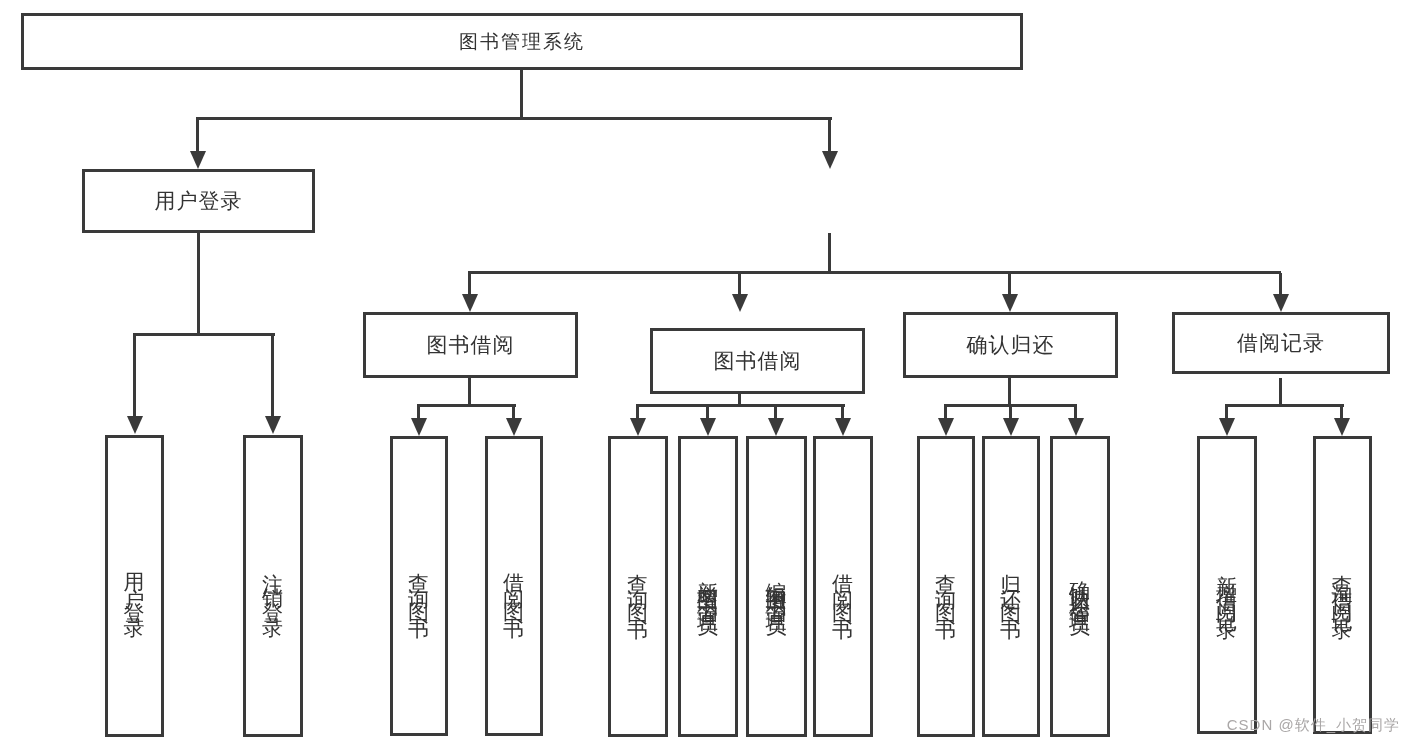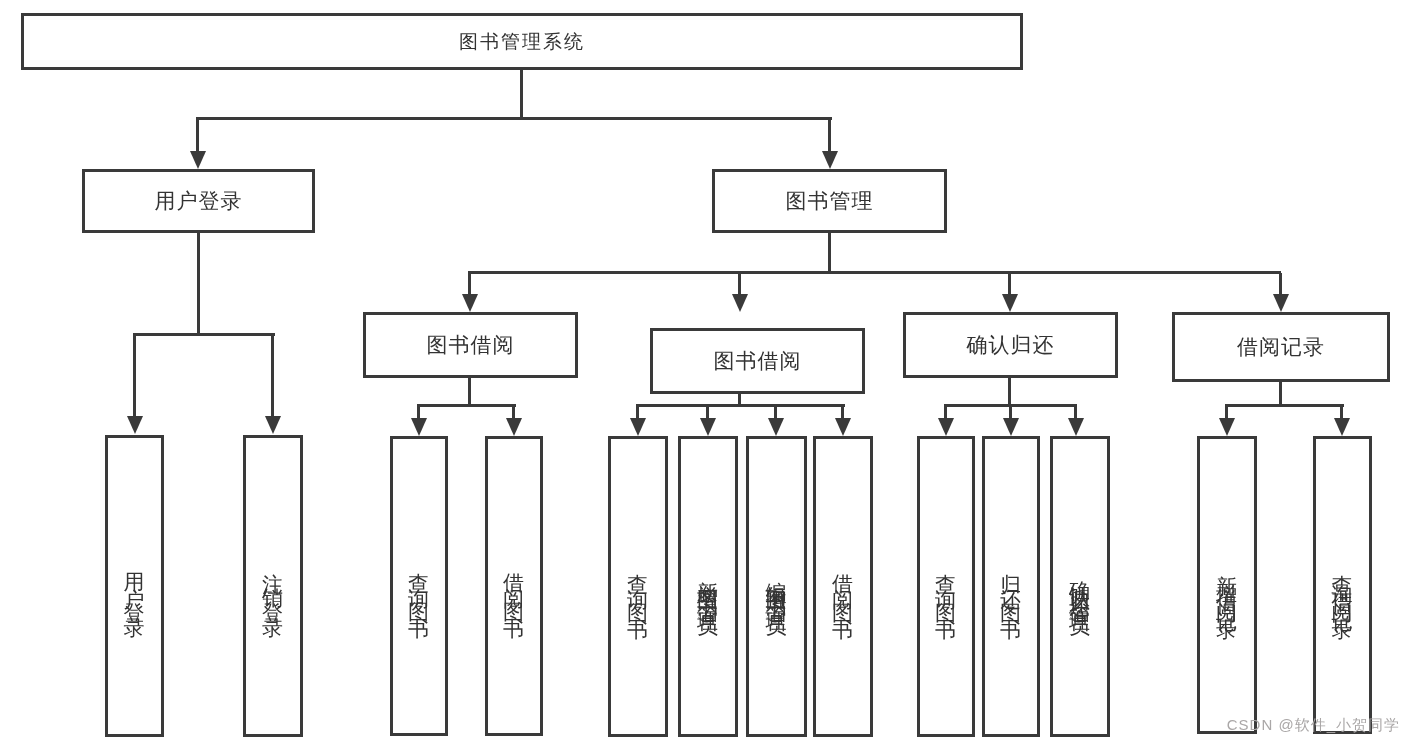--- a/index.html
+++ b/index.html
@@ -48,21 +48,20 @@
   <div class="box title" style="left:21px;top:13px;width:1002px;height:57px;">图书管理系统</div>
 
   <div class="vline" style="left:520px;top:70px;height:49px;"></div>
   <div class="hline" style="left:196px;top:117px;width:636px;"></div>
   <div class="vline" style="left:196px;top:119px;height:33px;"></div>
   <div class="tri" style="left:190px;top:151px;"></div>
   <div class="vline" style="left:828px;top:119px;height:33px;"></div>
   <div class="tri" style="left:822px;top:151px;"></div>
 
   <div class="box" style="left:82px;top:169px;width:233px;height:64px;">用户登录</div>
-  <div class="box" style="left:712px;top:169px;width:235px;height:64px;">图书管理</div>
 
   <div class="vline" style="left:197px;top:233px;height:102px;"></div>
   <div class="hline" style="left:133px;top:333px;width:142px;"></div>
   <div class="vline" style="left:133px;top:335px;height:82px;"></div>
   <div class="tri" style="left:127px;top:416px;"></div>
   <div class="vline" style="left:271px;top:335px;height:82px;"></div>
   <div class="tri" style="left:265px;top:416px;"></div>
 
   <div class="vline" style="left:828px;top:233px;height:40px;"></div>
   <div class="hline" style="left:468px;top:271px;width:813px;"></div>
@@ -71,21 +70,21 @@
   <div class="vline" style="left:738px;top:273px;height:22px;"></div>
   <div class="tri" style="left:732px;top:294px;"></div>
   <div class="vline" style="left:1008px;top:273px;height:22px;"></div>
   <div class="tri" style="left:1002px;top:294px;"></div>
   <div class="vline" style="left:1279px;top:273px;height:22px;"></div>
   <div class="tri" style="left:1273px;top:294px;"></div>
 
   <div class="box" style="left:363px;top:312px;width:215px;height:66px;">图书借阅</div>
   <div class="box" style="left:650px;top:312px;width:215px;height:66px;margin-top:16px;">图书借阅</div>
   <div class="box" style="left:903px;top:312px;width:215px;height:66px;">确认归还</div>
-  <div class="box" style="left:1172px;top:312px;width:218px;height:70px;">借阅记录</div>
+  <div class="box" style="left:1172px;top:312px;width:218px;height:62px;">借阅记录</div>
 
   <div class="vline" style="left:468px;top:378px;height:28px;"></div>
   <div class="hline" style="left:417px;top:404px;width:99px;"></div>
   <div class="vline" style="left:417px;top:406px;height:13px;"></div>
   <div class="tri" style="left:411px;top:418px;"></div>
   <div class="vline" style="left:512px;top:406px;height:13px;"></div>
   <div class="tri" style="left:506px;top:418px;"></div>
 
   <div class="vline" style="left:738px;top:378px;height:28px;"></div>
   <div class="hline" style="left:636px;top:404px;width:209px;"></div>

